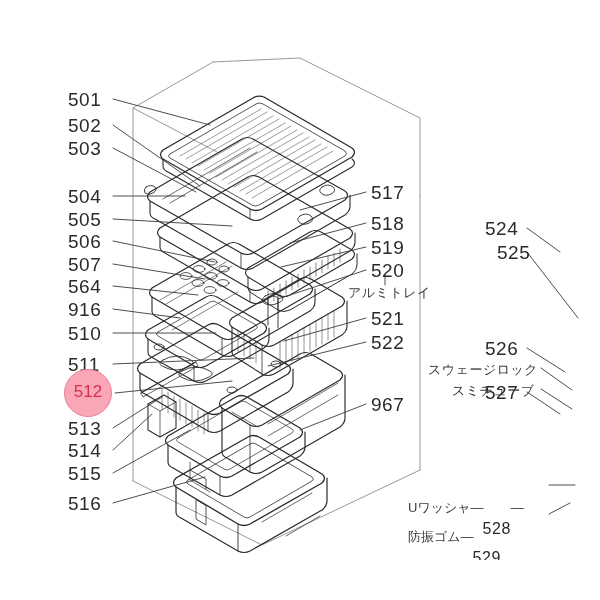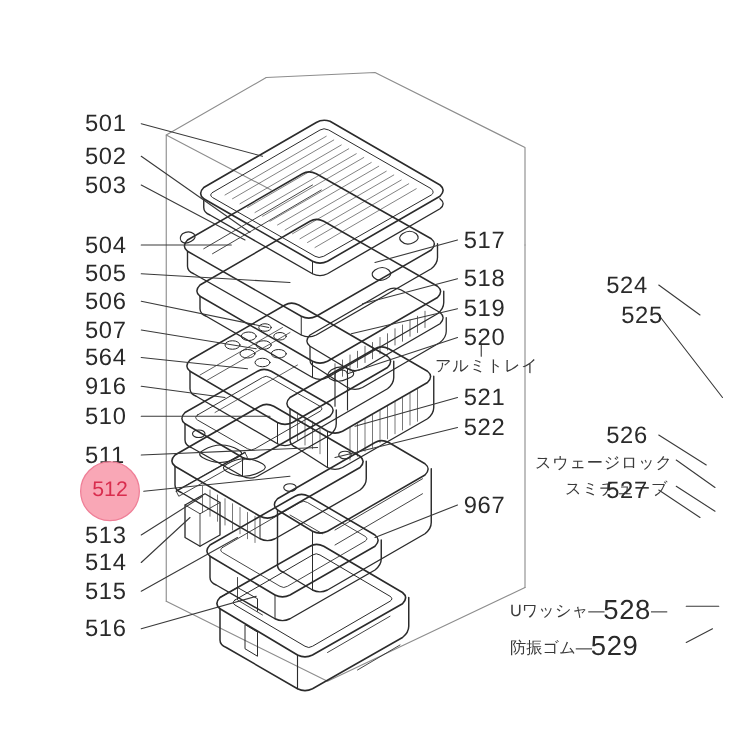--- a/index.html
+++ b/index.html
@@ -44,23 +44,24 @@
   .bottom-row {
     position: absolute;
     font-size: 13px;
     color: #3a3a3a;
     white-space: nowrap;
     line-height: 1;
     display: flex;
     align-items: center;
   }
   .bottom-row .bnum {
-    font-size: 22px;
+    font-size: 16px;
     color: #2a2a2a;
     letter-spacing: 0.5px;
+    margin-top: 44px;
   }
   .bottom-row .dash {
     letter-spacing: -1px;
   }
   #highlight-512 {
     position: absolute;
     left: 64px;
     top: 369px;
     width: 48px;
     height: 48px;

